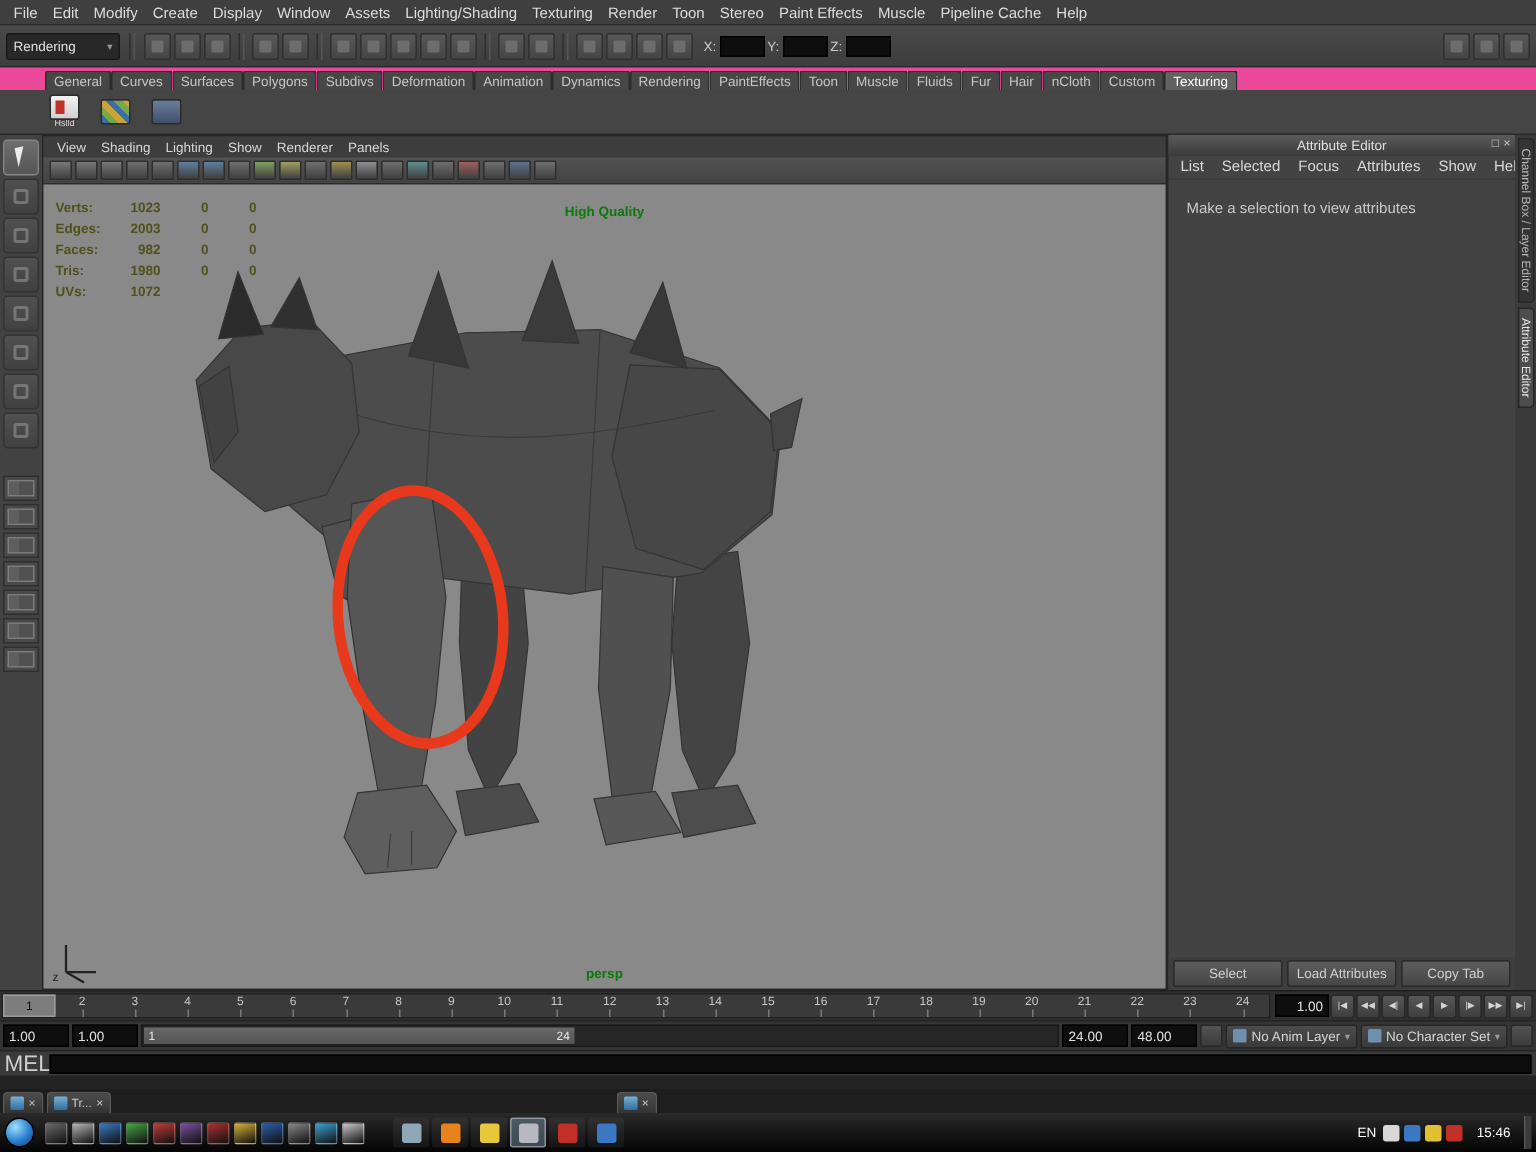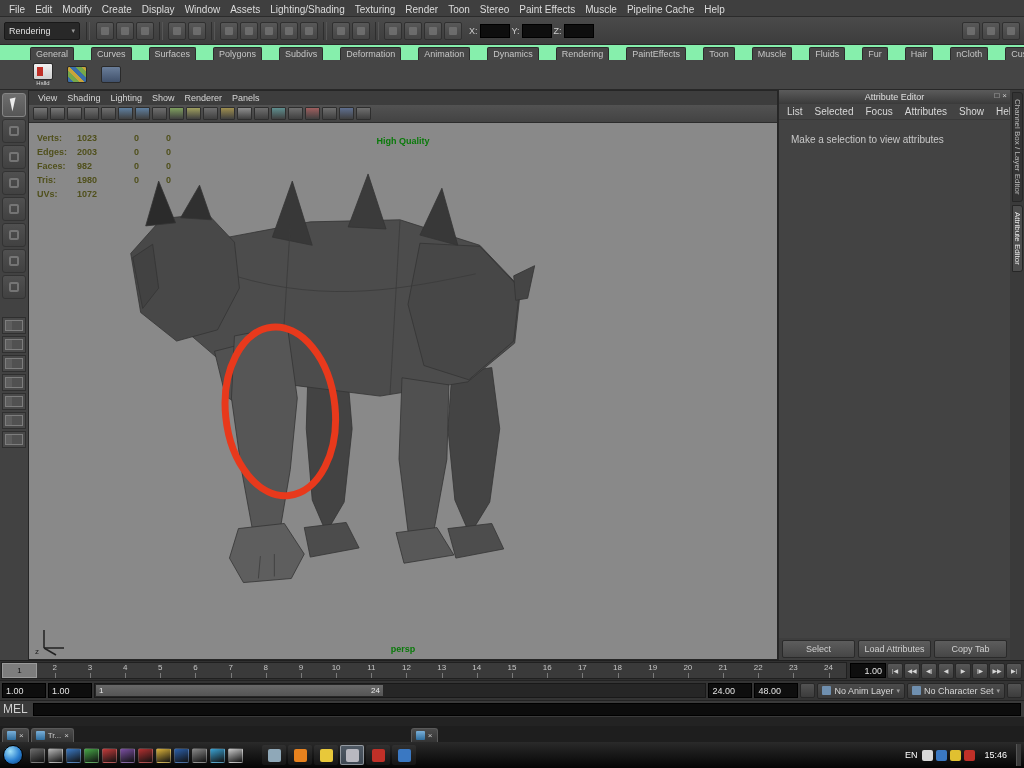--- a/index.html
+++ b/index.html
@@ -23,21 +23,21 @@
 #tb-icons{display:flex;align-items:center;gap:2px}
 .tb-sep{width:4px;height:18px;border-left:1px solid #2e2e2e;border-right:1px solid #565656;margin:0 3px}
 .tb-icon{width:18px;height:18px;background:linear-gradient(#585858,#454545);border:1px solid #303030;border-radius:2px;position:relative}
 .tb-icon::after{content:"";position:absolute;inset:4px;background:#747474;border-radius:1px;opacity:.8}
 #tb-fields{display:flex;align-items:center;gap:2px;margin-left:4px}
 .xyz-wrap{display:flex;align-items:center;gap:2px}
 .xyz-label{font-size:9px;color:#ccc}
 .xyz-field{width:30px;height:14px;background:#0e0e0e;border:1px solid #000}
 #tb-right{margin-left:auto;display:flex;gap:2px}
 
-.shelf-tabs{height:15px;flex:0 0 15px;background:#86efac;display:flex;align-items:flex-end;padding-left:30px;gap:17px;font-size:9px}
+.shelf-tabs{height:15px;flex:0 0 15px;background:#ec4899;display:flex;align-items:flex-end;padding-left:30px;gap:0;font-size:9px}
 .shelf-tab{padding:1px 5px;background:#474747;color:#c6c6c6;border:1px solid #2c2c2c;border-bottom:none;border-radius:2px 2px 0 0;white-space:nowrap}
 .shelf-tab.active{background:#616161;color:#fff}
 .shelf{height:30px;flex:0 0 30px;background:#454545;border-bottom:1px solid #282828;display:flex;align-items:center;padding-left:30px;gap:8px}
 .shelf-item{display:flex;flex-direction:column;align-items:center;width:26px}
 .shelf-icon{width:20px;height:17px;border:1px solid #2a2a2a;border-radius:2px}
 .shelf-icon.s0{background:linear-gradient(#f2f2f2,#cfcfcf);position:relative}
 .shelf-icon.s0::after{content:"";position:absolute;left:3px;top:3px;width:6px;height:9px;background:#c03028}
 .shelf-icon.s1{background:repeating-linear-gradient(45deg,#3a6ea8 0 4px,#76a84a 4px 8px,#c8a43a 8px 12px)}
 .shelf-icon.s2{background:linear-gradient(#6a7e9a,#40506a)}
 .shelf-label{font-size:6px;color:#ddd;line-height:7px}
@@ -55,21 +55,21 @@
 .viewport{flex:1;display:flex;flex-direction:column;min-width:0;border:1px solid #262626}
 .panel-menu{height:14px;flex:0 0 14px;background:#3d3d3d;display:flex;align-items:center;padding-left:4px;font-size:9px;color:#d6d6d6}
 .panel-menu-item{padding:0 5px}
 .panel-toolbar{height:18px;flex:0 0 18px;background:linear-gradient(#525252,#434343);border-bottom:1px solid #2c2c2c;display:flex;align-items:center;gap:2px;padding:0 4px}
 .pt-icon{width:15px;height:13px;border:1px solid #2e2e2e;border-radius:1px}
 .canvas{flex:1;position:relative;background:#898989;min-height:0;overflow:hidden}
 .model-svg{position:absolute;inset:0;width:100%;height:100%}
 .hud{position:absolute;left:8px;top:8px;font-size:9px;font-weight:bold}
 .hud-row{display:flex;line-height:14px}
 .hud-l{width:40px}
-.hud-v{width:30px;text-align:left}
+.hud-v{width:30px;text-align:right}
 .hud-c{width:32px;text-align:right}
 .hq-label{position:absolute;top:13px;left:50%;transform:translateX(-50%);font-size:9px;font-weight:bold}
 .cam-label{position:absolute;bottom:5px;left:50%;transform:translateX(-50%);font-size:9px;font-weight:bold}
 .axis-indicator{position:absolute;left:5px;bottom:3px;width:36px;height:30px}
 
 .ae-panel{width:232px;flex:0 0 232px;background:#434343;border-left:1px solid #272727;display:flex;flex-direction:column}
 .ae-header{height:14px;flex:0 0 14px;background:linear-gradient(#5b5b5b,#3a3a3a);font-size:9px;color:#e0e0e0;display:flex;align-items:center;justify-content:center;position:relative}
 .ae-hbtns{position:absolute;right:3px;top:1px;display:flex;gap:3px;font-size:8px;color:#ccc}
 .ae-menus{height:16px;flex:0 0 16px;display:flex;align-items:center;padding-left:2px;font-size:10px;color:#d8d8d8;border-bottom:1px solid #393939}
 .ae-menu-item{padding:0 6px}
@@ -93,21 +93,21 @@
 .range-row{height:20px;flex:0 0 20px;background:#343434;border-top:1px solid #222;display:flex;align-items:center;gap:2px;padding:0 2px}
 .rr-field{width:44px;height:15px;background:#0e0e0e;border:1px solid #000;font-size:9px;line-height:14px;color:#e2e2e2;padding:0 3px}
 .range-track{flex:1;height:15px;background:#262626;border:1px solid #191919;position:relative}
 .range-bar{position:absolute;left:1px;top:1px;bottom:1px;width:47%;background:linear-gradient(#686868,#555);display:flex;justify-content:space-between;align-items:center;padding:0 3px;font-size:8px;color:#e8e8e8}
 .rr-mini{width:15px;height:15px;background:linear-gradient(#535353,#3c3c3c);border:1px solid #282828;border-radius:2px}
 .rr-select{height:16px;display:flex;align-items:center;gap:3px;background:linear-gradient(#4b4b4b,#3a3a3a);border:1px solid #262626;border-radius:2px;font-size:9px;color:#d5d5d5;padding:0 4px;white-space:nowrap}
 .rr-select .mini-ico{width:9px;height:9px;background:#6f8faf;border-radius:1px}
 .rr-select .arrow{font-size:7px;color:#999}
 
 .mel-row{height:17px;flex:0 0 17px;background:#3a3a3a;border-top:1px solid #242424;display:flex;align-items:center;gap:4px;padding:0 3px}
-.mel-label{width:26px;font-size:12px;color:#cfcfcf;text-align:left}
+.mel-label{width:26px;font-size:15px;color:#cfcfcf;text-align:left}
 .mel-input{flex:1;height:13px;background:#0c0c0c;border:1px solid #000}
 .gap-row{height:9px;flex:0 0 9px;background:#232323}
 
 .tabs-row{height:16px;flex:0 0 16px;background:#1e1e1e;display:flex;align-items:flex-end;gap:2px;padding:0 2px}
 .mini-tab{height:14px;display:flex;align-items:center;gap:3px;padding:0 4px;background:linear-gradient(#4c4c4c,#333);border:1px solid #5a5a5a;border-bottom:none;border-radius:3px 3px 0 0;font-size:8px;color:#ccc}
 .mini-tab.far{margin-left:335px}
 .mini-ico2{width:9px;height:9px;background:linear-gradient(#7ab0d8,#2f6d9e);border-radius:1px}
 .mini-x{font-size:8px;color:#c8c8c8}
 
 .taskbar{height:26px;flex:0 0 26px;background:linear-gradient(#2a2a2a,#040404);display:flex;align-items:center;gap:3px;padding:0 3px}

